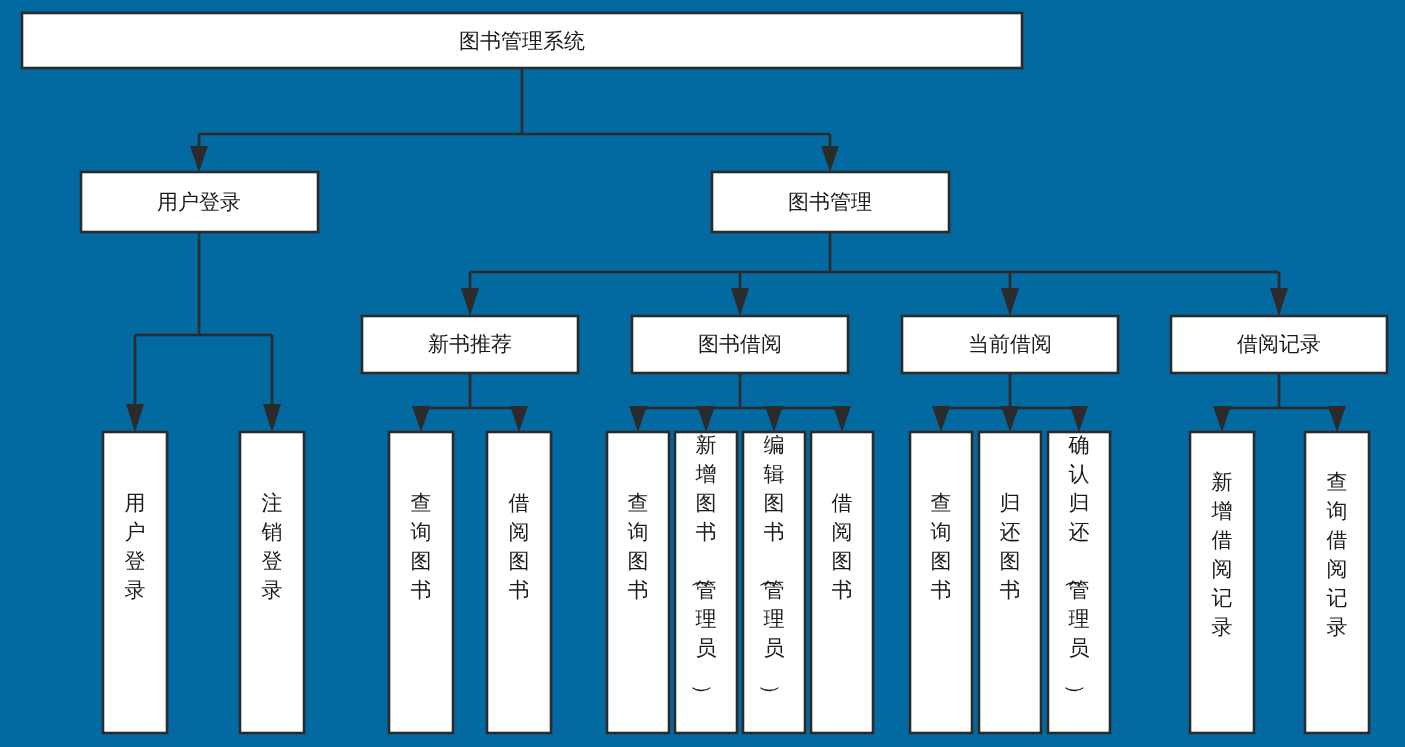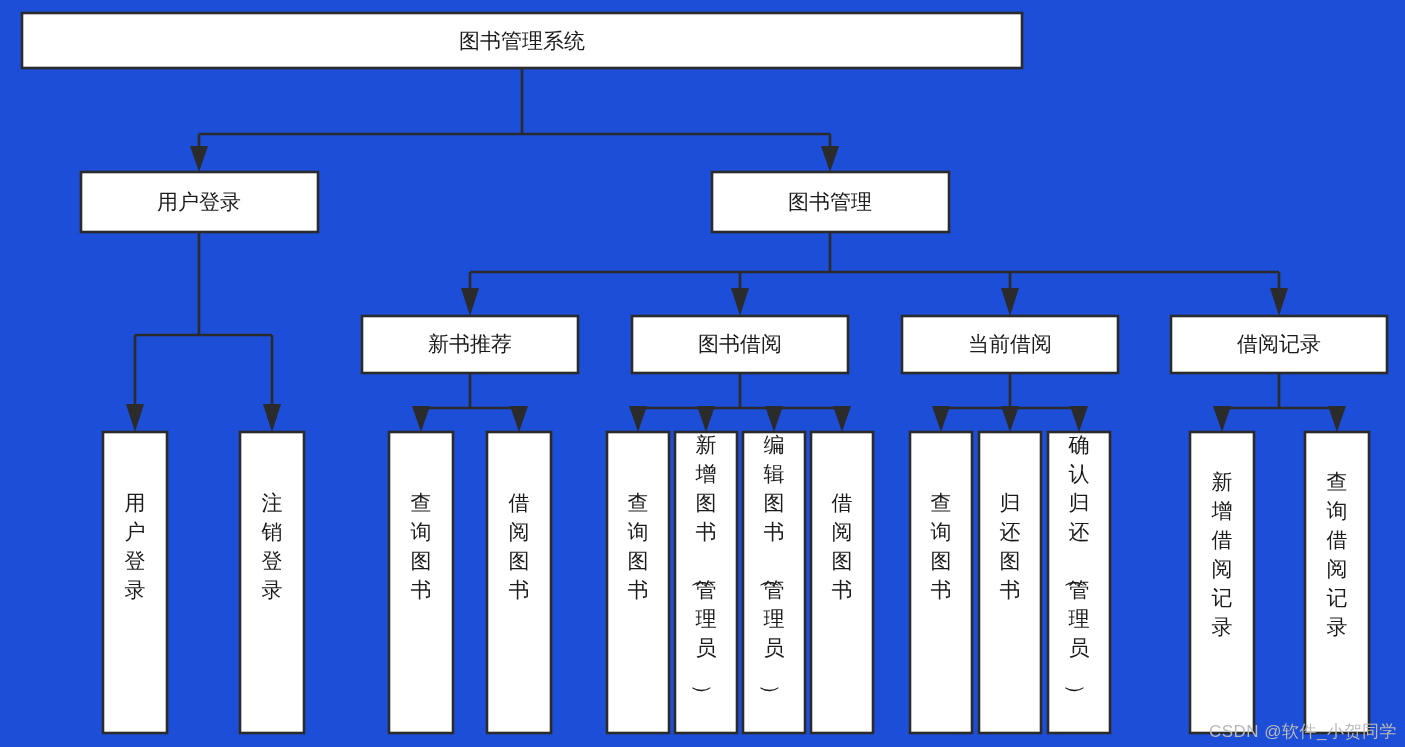--- a/index.html
+++ b/index.html
@@ -11,21 +11,21 @@
   body {
     width: 1405px;
     height: 747px;
     font-family: "Liberation Sans", "DejaVu Sans", sans-serif;
     overflow: hidden;
   }
   #diagram-root {
     position: relative;
     width: 1405px;
     height: 747px;
-    background: #1d4ed8;
+    background: #0369a1;
   }
   svg#tree-svg {
     position: absolute;
     left: 0;
     top: 0;
     width: 1405px;
     height: 747px;
     display: block;
   }
   .node-box {
@@ -215,14 +215,13 @@
       <rect class="node-box" x="1190" y="432" width="64" height="301"></rect>
       <text class="node-label-v" x="1222" y="489"><tspan x="1222" dy="0">新</tspan><tspan x="1222" dy="29">增</tspan><tspan x="1222" dy="29">借</tspan><tspan x="1222" dy="29">阅</tspan><tspan x="1222" dy="29">记</tspan><tspan x="1222" dy="29">录</tspan></text>
     </g>
     <g>
       <rect class="node-box" x="1305" y="432" width="64" height="301"></rect>
       <text class="node-label-v" x="1337" y="489"><tspan x="1337" dy="0">查</tspan><tspan x="1337" dy="29">询</tspan><tspan x="1337" dy="29">借</tspan><tspan x="1337" dy="29">阅</tspan><tspan x="1337" dy="29">记</tspan><tspan x="1337" dy="29">录</tspan></text>
     </g>
 
   </svg>
 
-  <div class="watermark">CSDN @软件_小贺同学</div>
 </div>
 
 </body></html>

